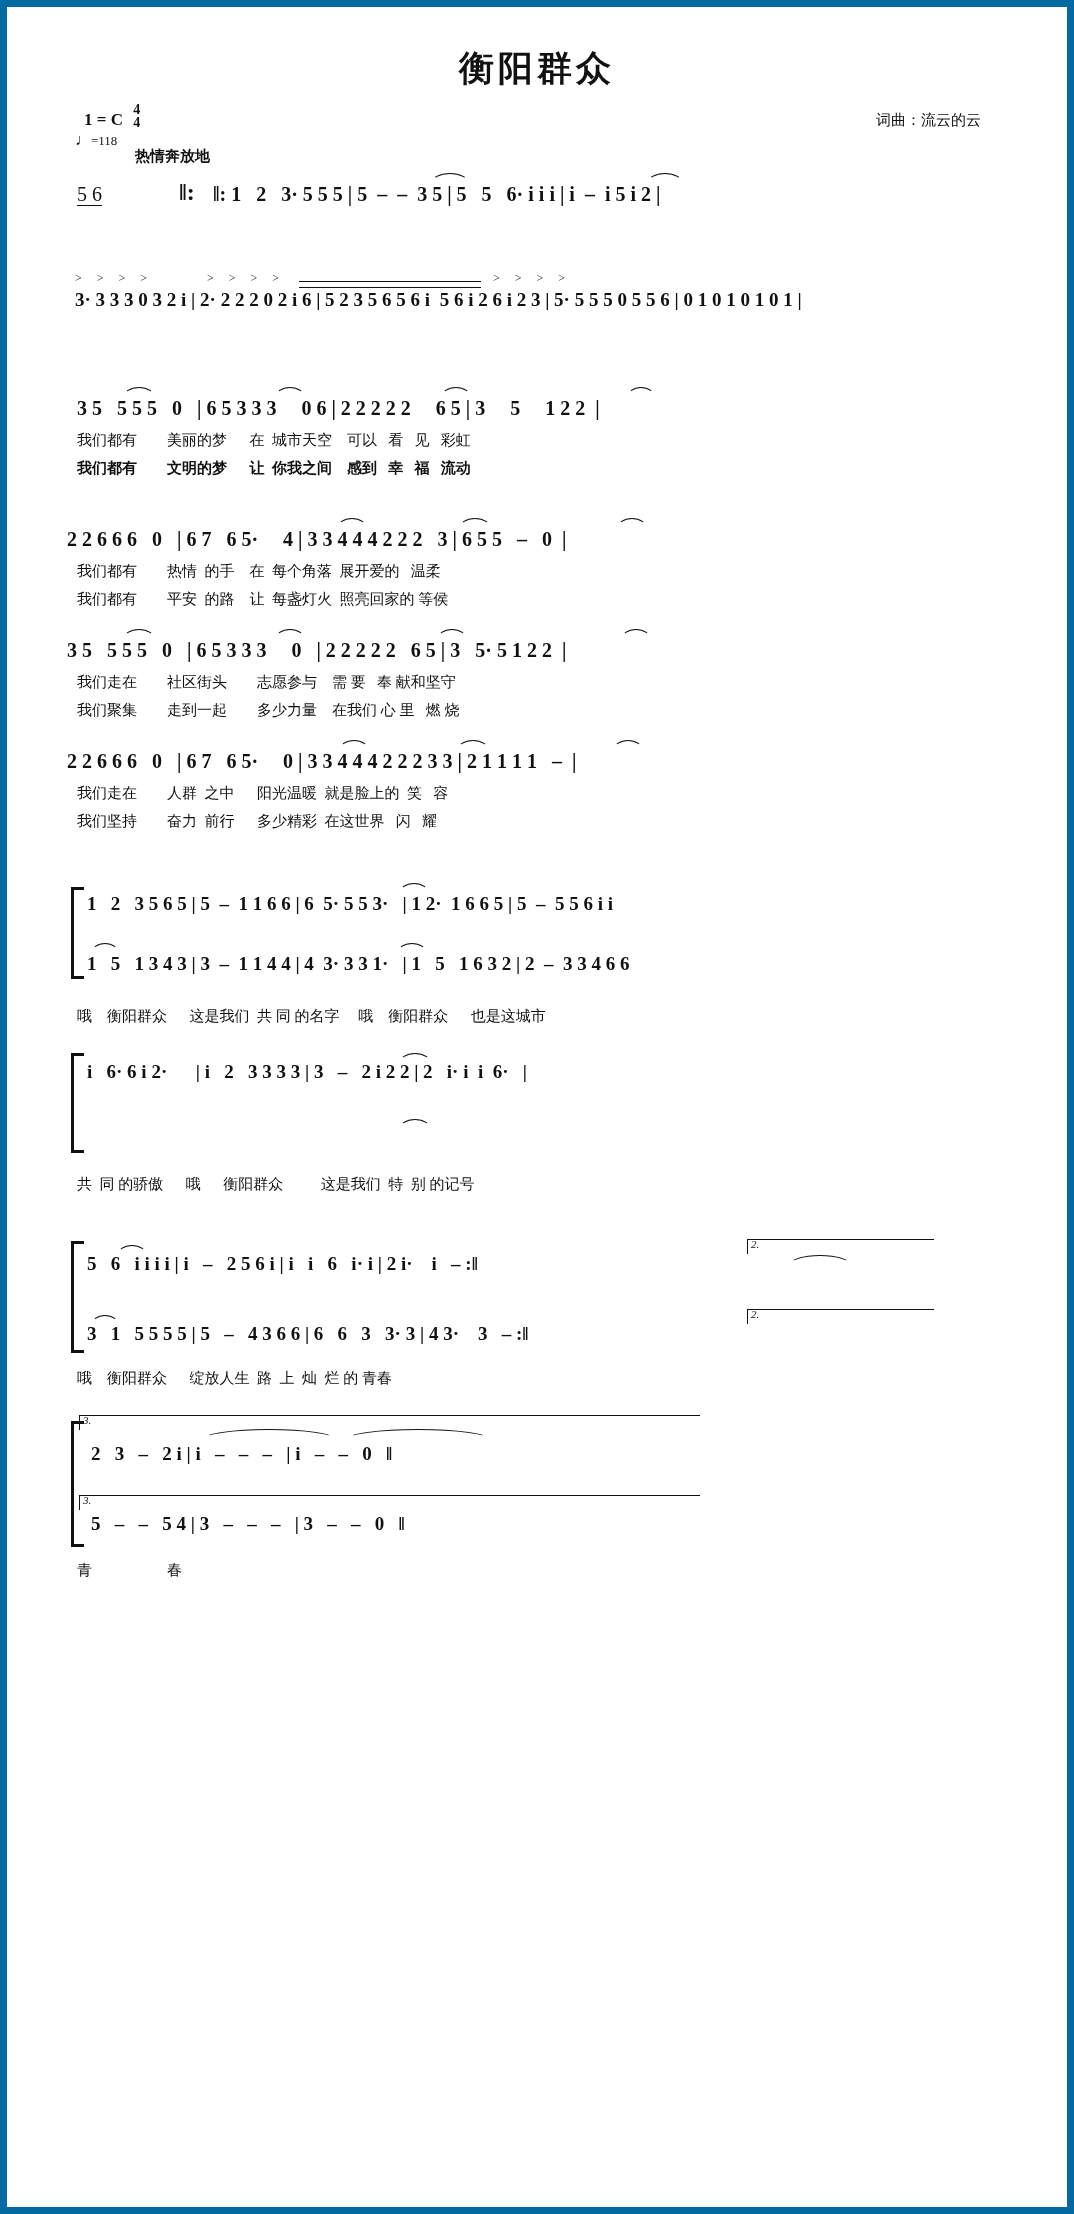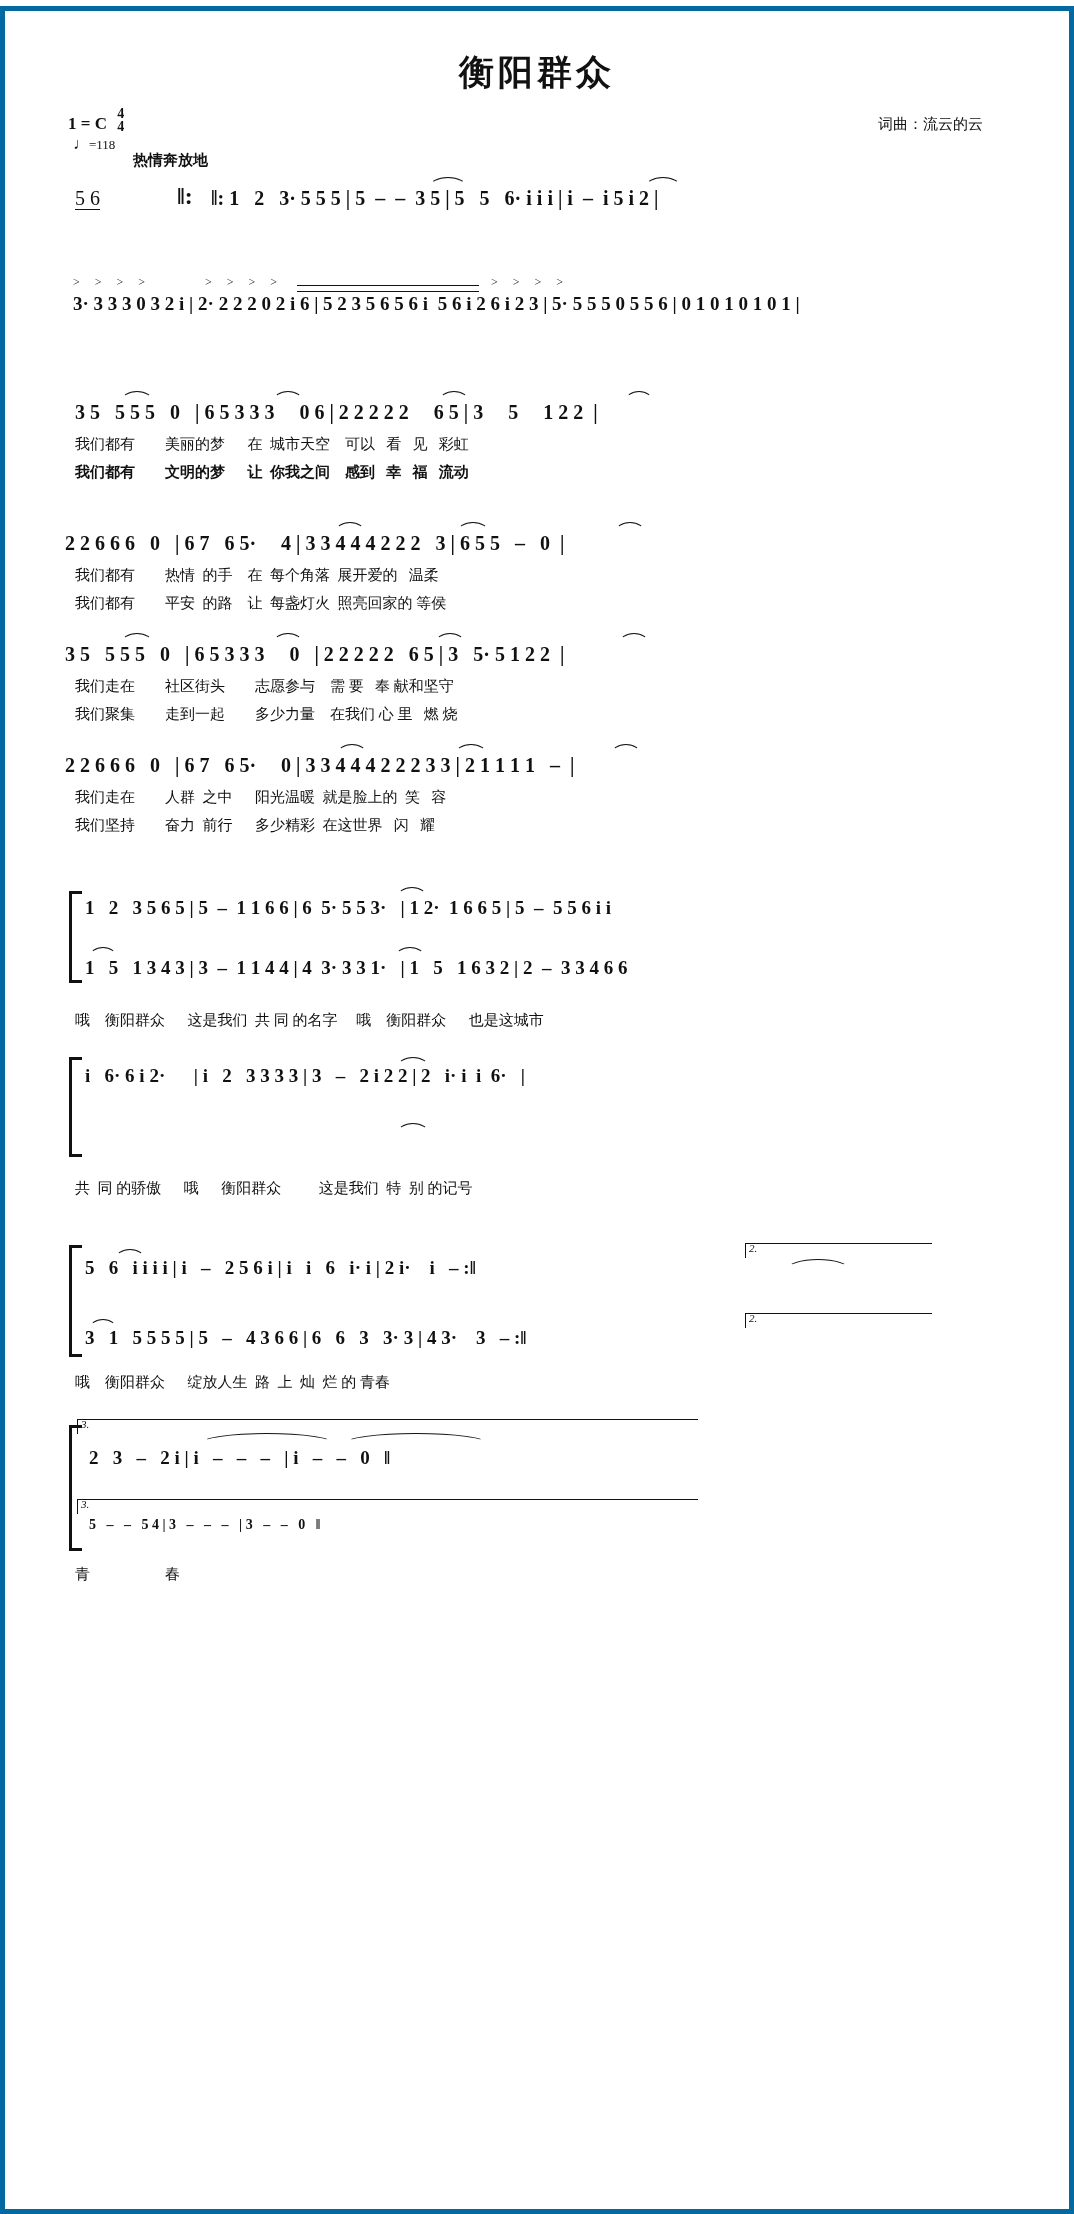--- a/index.html
+++ b/index.html
@@ -3,33 +3,32 @@
 <meta charset="utf-8">
 <style>
   html,body{margin:0;padding:0;background:#ffffff;}
   body{
     width:1074px;height:2214px;position:relative;
     font-family:"Liberation Serif", serif;
     color:#111;
   }
   .page{
     position:absolute;inset:0;
-    border:5px solid #0369a1;
+    border:7px solid #0369a1;
     box-sizing:border-box;
-    margin-top:6px;
   }
   
   .title{
     position:absolute;top:38px;left:0;width:100%;
     text-align:center;font-size:35px;font-weight:bold;
     letter-spacing:4px;
     font-family:"Liberation Serif", serif;
   }
   .key-sig{
-    position:absolute;left:63px;top:96px;
+    position:absolute;left:77px;top:96px;
     font-size:17px;font-weight:bold;
     font-family:"Liberation Serif", serif;
   }
   .key-sig .frac{
     display:inline-block;vertical-align:-2px;
     line-height:0.95;text-align:center;font-size:14px;
     margin-left:6px;
   }
   .key-sig .frac .num{display:block;}
   .key-sig .frac .den{display:block;}
@@ -185,18 +184,18 @@
   <div class="lyric" style="left:70px;top:1362px;">哦    衡阳群众      绽放人生  路  上  灿  烂 的 青春</div>
 
   <div class="brace" style="left:64px;top:1414px;height:120px;"></div>
   <div class="ending" style="left:72px;top:1408px;width:620px;">
     <span class="lab">3.</span>
   </div>
   <div class="ending" style="left:72px;top:1488px;width:620px;">
     <span class="lab">3.</span>
   </div>
   <div class="mline bold" style="left:84px;top:1436px;font-size:19px;">2   3   –   2 i | i   –   –   –   | i   –   –   0   ‖</div>
-  <div class="mline bold" style="left:84px;top:1506px;font-size:14px;">5   –   –   5 4 | 3   –   –   –   | 3   –   –   0   ‖</div>
+  <div class="mline bold" style="left:84px;top:1506px;font-size:19px;">5   –   –   5 4 | 3   –   –   –   | 3   –   –   0   ‖</div>
   <div class="slur" style="left:196px;top:1422px;width:130px;"></div>
   <div class="slur" style="left:340px;top:1422px;width:140px;"></div>
   <div class="lyric" style="left:70px;top:1554px;">青                    春</div>
 
 </div>
 
 </body></html>

